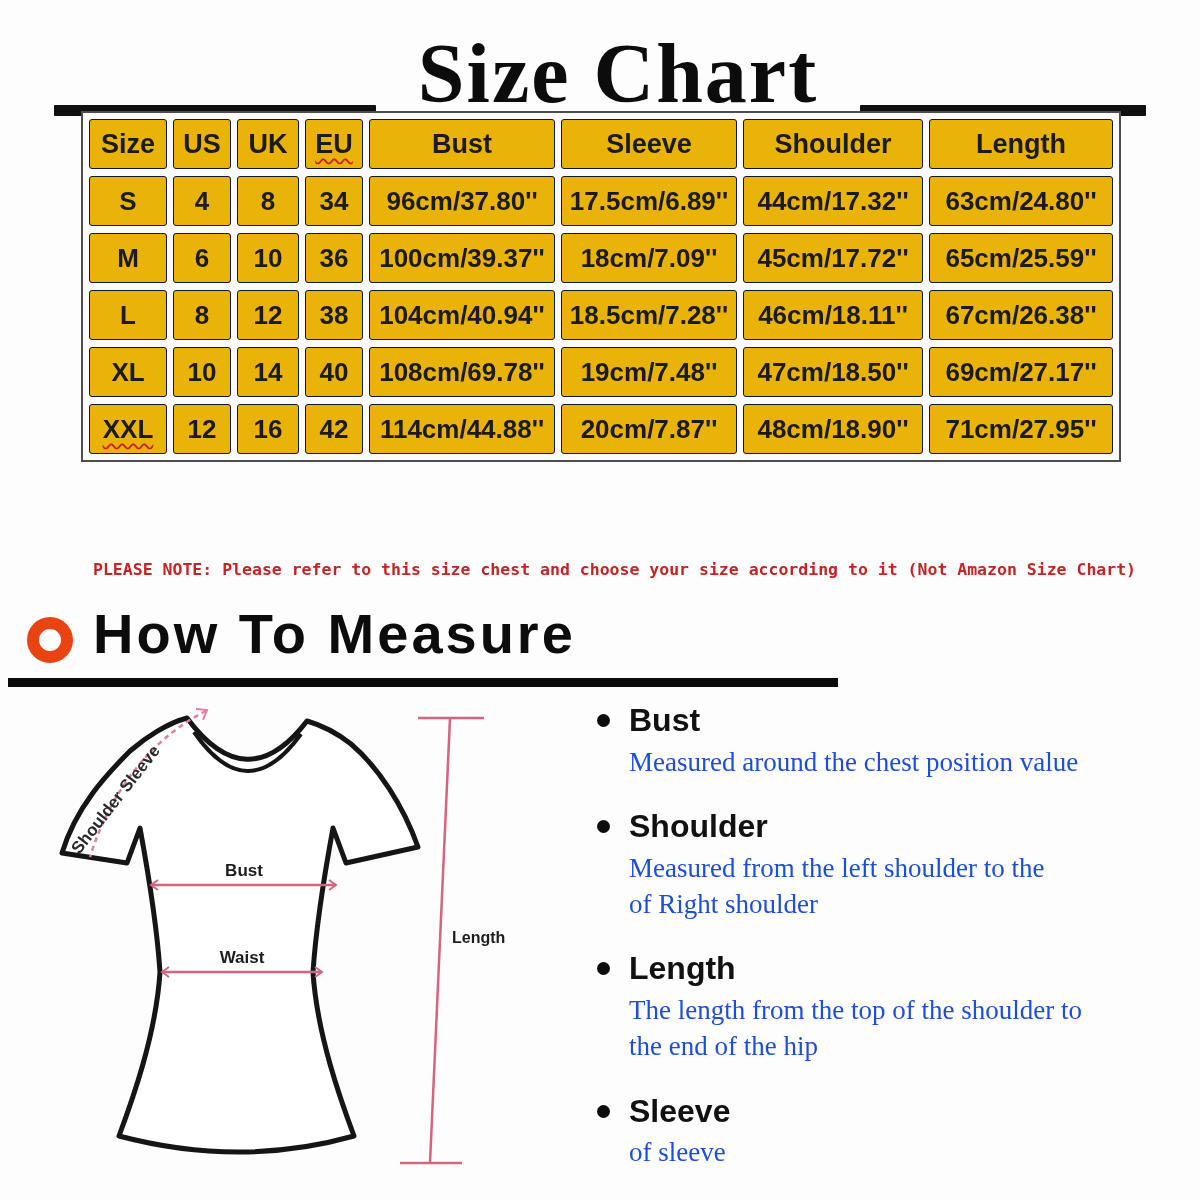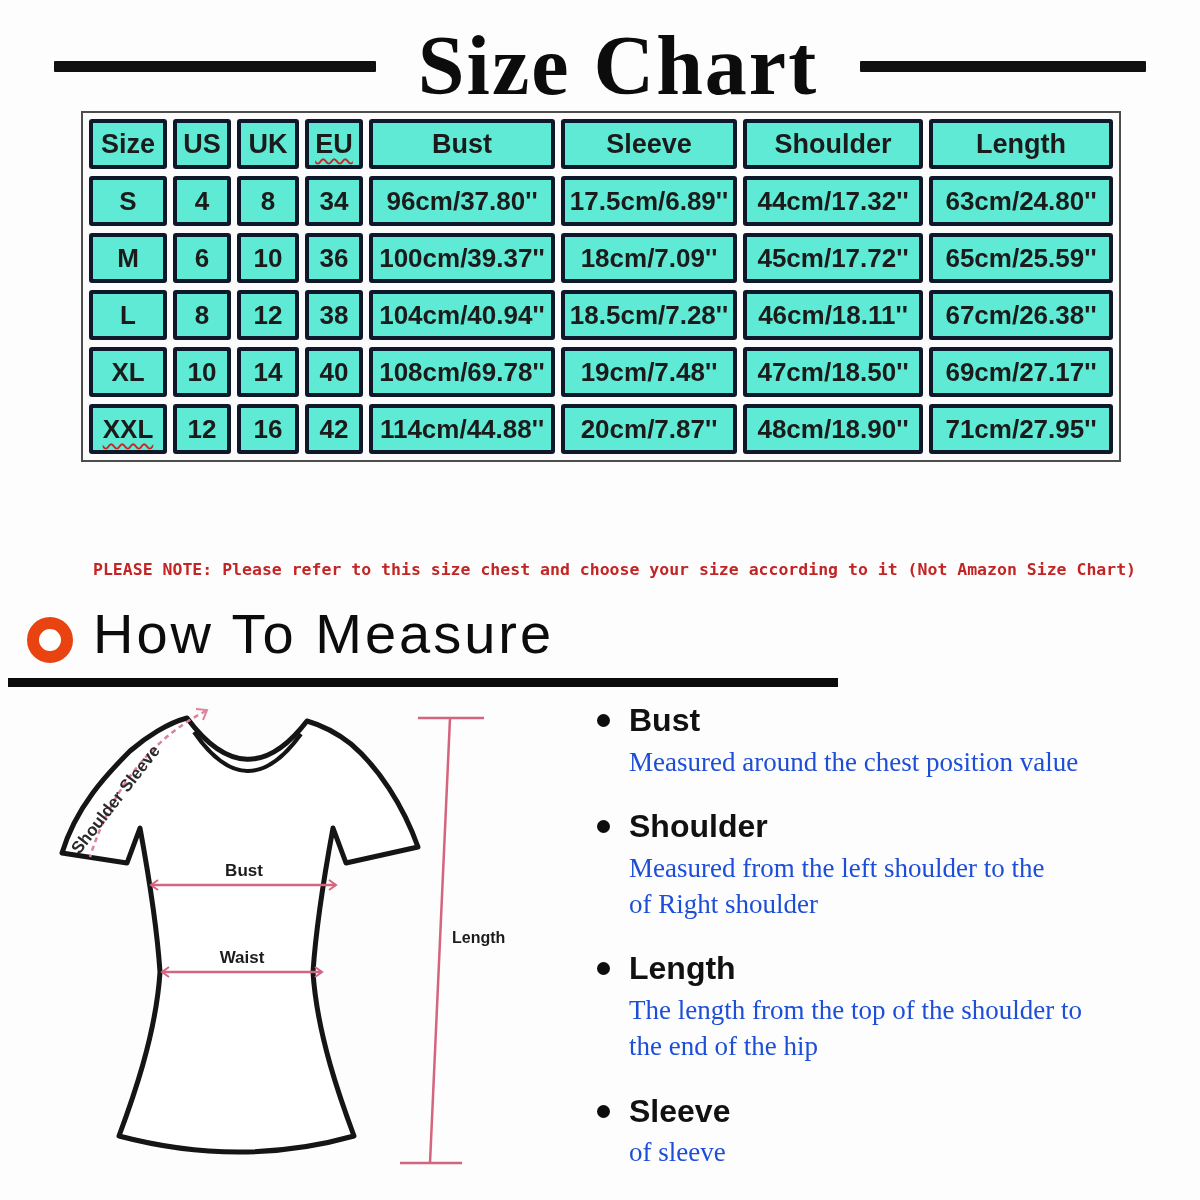--- a/index.html
+++ b/index.html
@@ -3,39 +3,39 @@
 <meta charset="utf-8">
 <style>
   html,body{margin:0;padding:0;}
   body{
     width:1200px;height:1200px;background:#fdfdfd;position:relative;
     font-family:"Liberation Sans",sans-serif;color:#161616;overflow:hidden;
   }
   
   .title-row{
     position:absolute;left:0;top:16px;width:1200px;height:100px;
-    display:flex;align-items:center;justify-content:center;gap:8px;
+    display:flex;align-items:flex-end;justify-content:center;gap:8px;
   }
   .title-bar{height:11px;background:#101010;border-radius:1px;}
   .title-bar.left{width:322px;margin-right:34px;}
   .title-bar.right{width:286px;margin-left:34px;}
   .page-title{
     font-family:"Liberation Serif",serif;font-weight:700;font-size:84px;
     letter-spacing:2px;color:#0c0c0c;white-space:nowrap;line-height:1;
   }
   
   .size-table{
     position:absolute;left:81px;top:111px;
     border:2px solid #4d4d4d;background:#fbfbfb;
     padding:6px;display:grid;
     grid-template-columns:78px 58px 62px 58px 186px 176px 180px 184px;
     grid-auto-rows:50px;column-gap:6px;row-gap:7px;
   }
   .cell{
-    background:#5eead4;border:4px solid #0f172a;border-radius:3px;
+    background:#eab308;border:1px solid #0f172a;border-radius:3px;
     display:flex;align-items:center;justify-content:center;
     font-weight:700;font-size:26px;color:#1b1b1b;white-space:nowrap;
   }
   .cell.th{font-size:27px;}
   .wavy{
     text-decoration-line:underline;text-decoration-style:wavy;
     text-decoration-color:#cc2222;text-decoration-thickness:2px;
     text-underline-offset:5px;
   }
   
@@ -44,21 +44,21 @@
     font-family:"DejaVu Sans Mono",monospace;font-weight:700;
     font-size:16.5px;color:#c32424;letter-spacing:0px;white-space:nowrap;
   }
   
   .htm-ring{
     position:absolute;left:27px;top:617px;width:22px;height:22px;
     border:12px solid #e84310;border-radius:50%;background:#fff;
   }
   .htm-heading{
     position:absolute;left:93px;top:606px;
-    font-size:56px;font-weight:400;letter-spacing:3px;color:#0c0c0c;line-height:1;
+    font-size:56px;font-weight:700;letter-spacing:3px;color:#0c0c0c;line-height:1;
     white-space:nowrap;
   }
   .htm-rule{
     position:absolute;left:8px;top:678px;width:830px;height:9px;background:#0b0b0b;
   }
   
   .diagram{position:absolute;left:10px;top:695px;width:560px;height:500px;}
   
   .measure-list{position:absolute;left:597px;top:702px;width:555px;}
   .m-item{display:flex;align-items:flex-start;margin-bottom:28px;}

